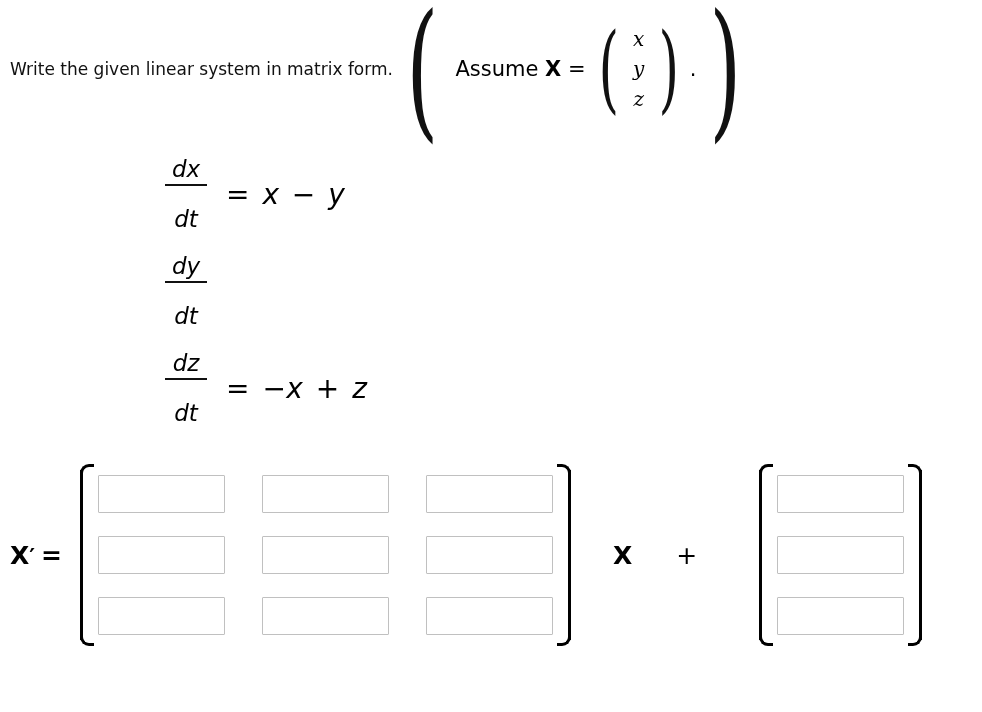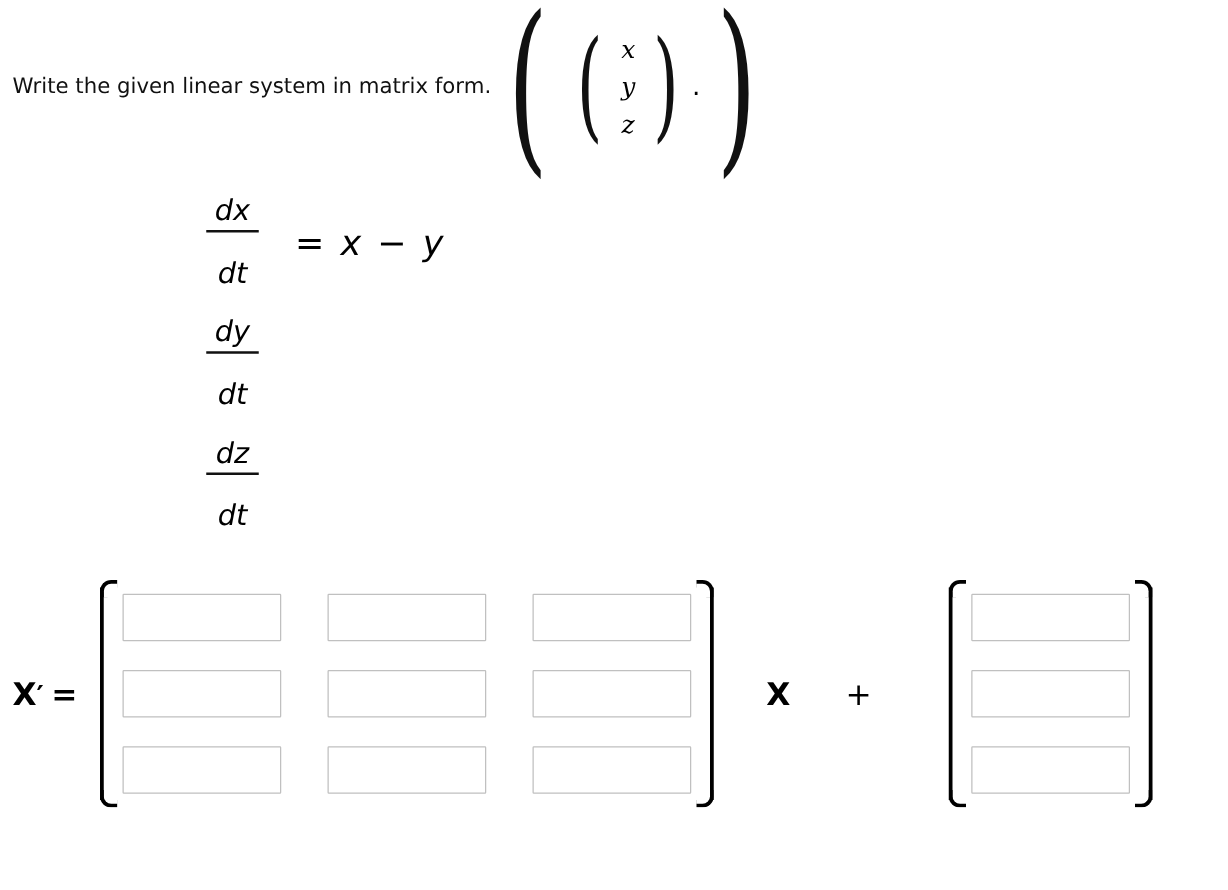--- a/index.html
+++ b/index.html
@@ -87,21 +87,20 @@
   #equations {
     position: absolute;
     left: 165px;
     top: 158px;
   }
   .eq-row {
     display: flex;
     align-items: center;
     height: 72px;
     margin-bottom: 25px;
-    gap: 10px;
   }
   .frac {
     display: inline-flex;
     flex-direction: column;
     align-items: center;
     font-family: "DejaVu Sans", "Liberation Sans", sans-serif;
     font-style: italic;
     font-size: 23px;
     line-height: 1.05;
   }
@@ -235,20 +234,25 @@
 <body>
 
 <div id="page">
 
   <div id="prompt-row">
     <span id="prompt-text">Write the given linear system in matrix form.</span>
 
     <span class="bigparen outer">(</span>
 
     <span id="assume-clause">
+      <span id="assume-label">
+        <span>Assume</span>
+        <span class="bold-var">X</span>
+        <span>=</span>
+      </span>
 
       <span id="xyz-vector">
         <span class="bigparen inner">(</span>
         <span id="xyz-col">
           <span>x</span>
           <span>y</span>
           <span>z</span>
         </span>
         <span class="bigparen inner">)</span>
       </span>
@@ -281,20 +285,26 @@
         <span class="bar"></span>
         <span class="den">dt</span>
       </span>
     </div>
 
     <div class="eq-row">
       <span class="frac">
         <span class="num">dz</span>
         <span class="bar"></span>
         <span class="den">dt</span>
+      </span>
+      <span class="eq-rhs">
+        <span class="op">=</span>
+        <span class="v">−x</span>
+        <span class="op">+</span>
+        <span class="v">z</span>
       </span>
     </div>
 
   </div>
 
   <div id="answer-row">
 
     <span id="xprime-eq">
       <span>X</span><span class="prime">′</span><span class="eqsign">=</span>
     </span>

